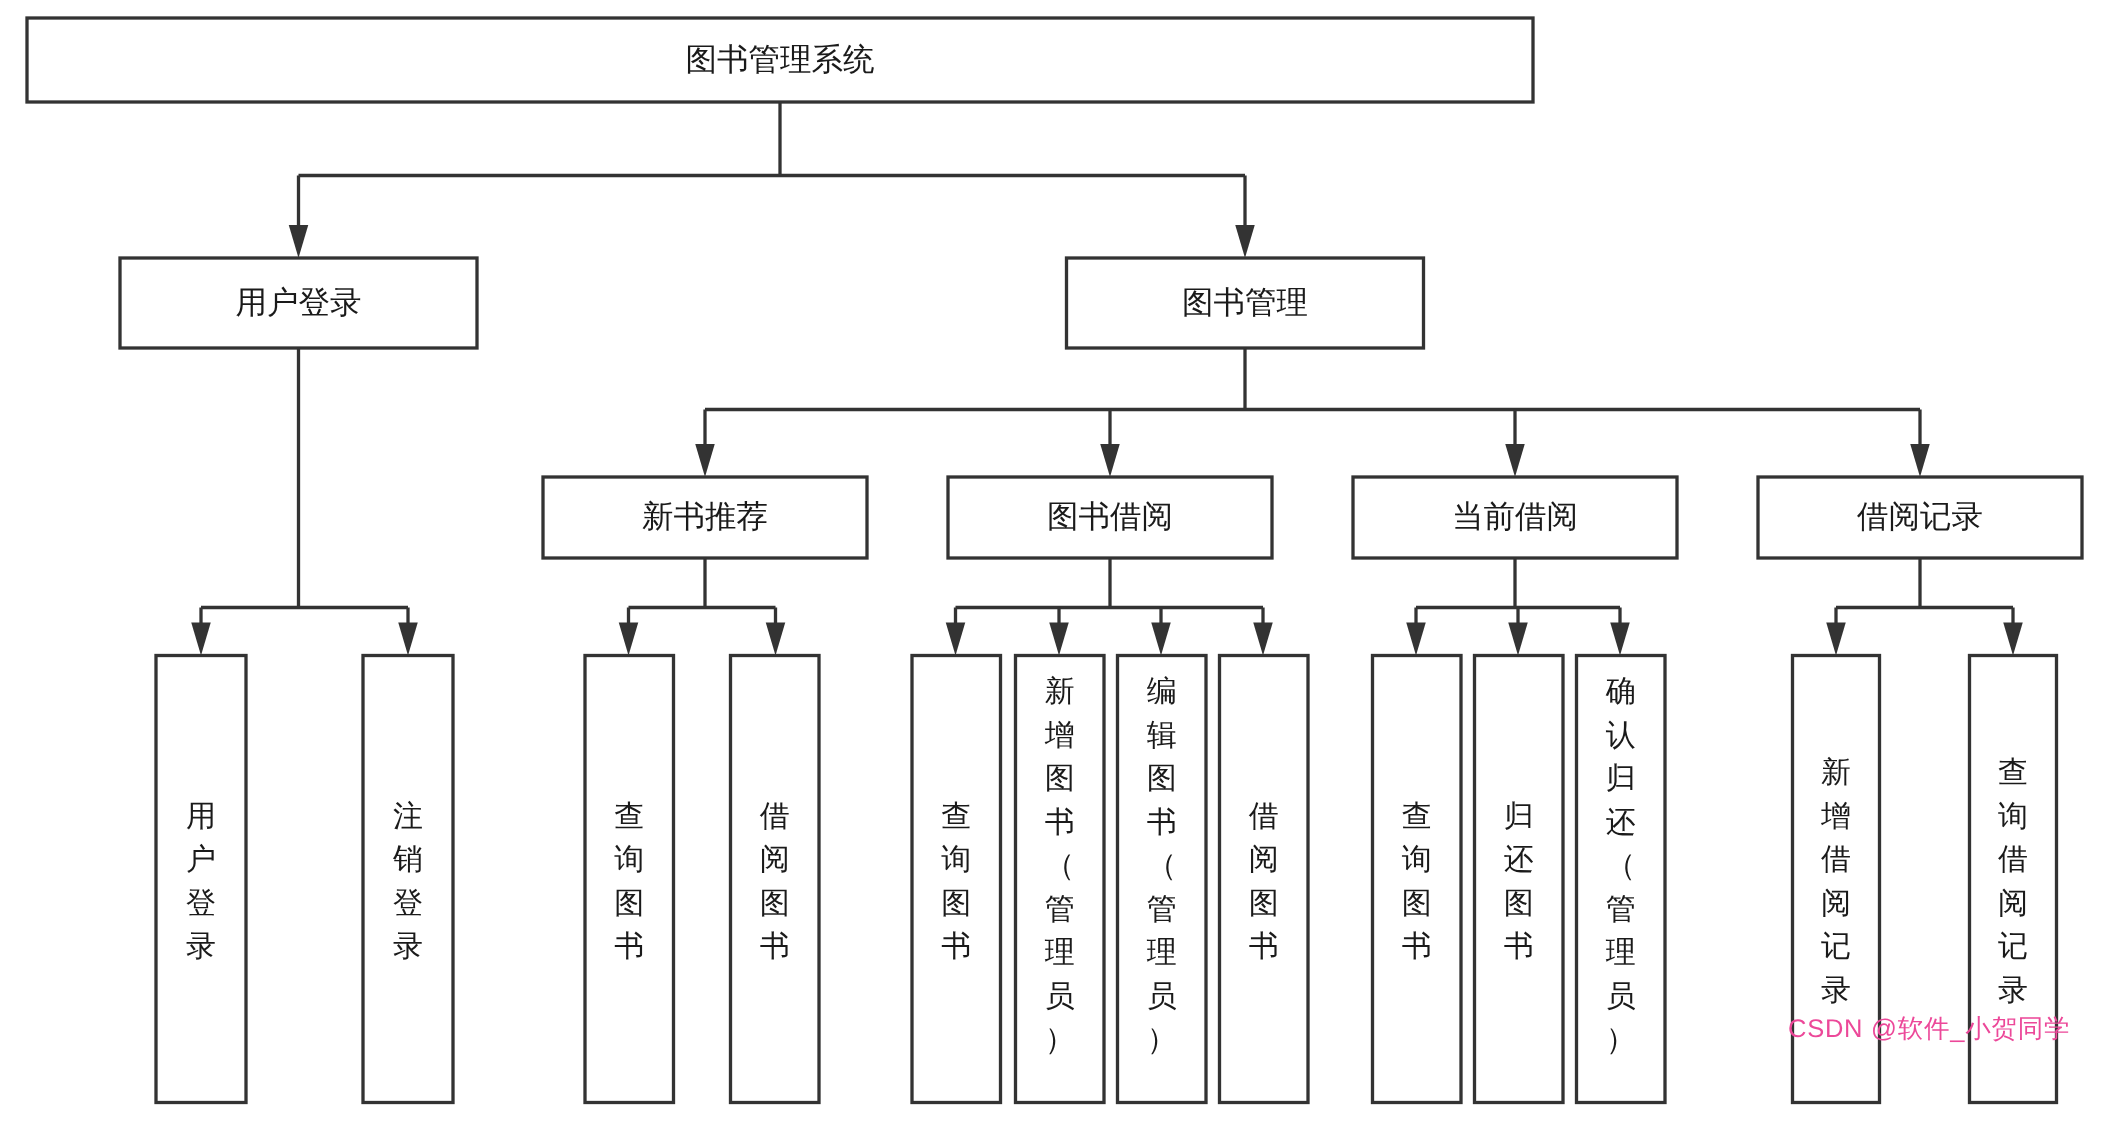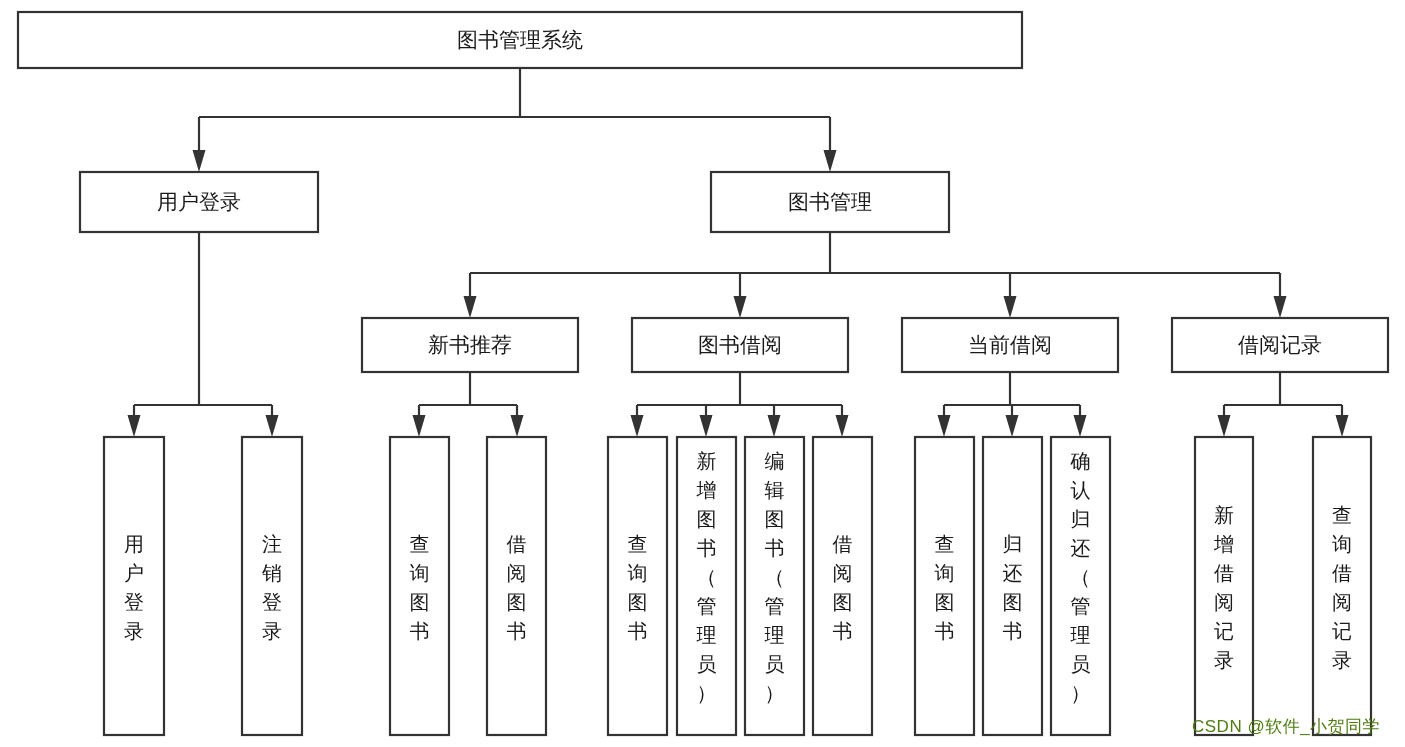--- a/index.html
+++ b/index.html
@@ -242,14 +242,14 @@
         <g>
           <rect x="1195" y="437" width="58" height="298" class="node-box"></rect>
           <text x="1224" y="0" class="node-label-v" font-size="20"><tspan x="1224" y="521.62">新</tspan><tspan x="1224" y="550.62">增</tspan><tspan x="1224" y="579.62">借</tspan><tspan x="1224" y="608.62">阅</tspan><tspan x="1224" y="637.62">记</tspan><tspan x="1224" y="666.62">录</tspan></text>
         </g>
         <g>
           <rect x="1313" y="437" width="58" height="298" class="node-box"></rect>
           <text x="1342" y="0" class="node-label-v" font-size="20"><tspan x="1342" y="521.62">查</tspan><tspan x="1342" y="550.62">询</tspan><tspan x="1342" y="579.62">借</tspan><tspan x="1342" y="608.62">阅</tspan><tspan x="1342" y="637.62">记</tspan><tspan x="1342" y="666.62">录</tspan></text>
         </g>
       </g>
   </svg>
-  <div class="watermark-text" id="watermark" style="left: 1192px; top: 715px; color: #4d7c0f;">CSDN @软件_小贺同学</div>
+  <div class="watermark-text" id="watermark" style="left: 1192px; top: 674px; color: #ec4899;">CSDN @软件_小贺同学</div>
 </div>
 
 </body></html>

